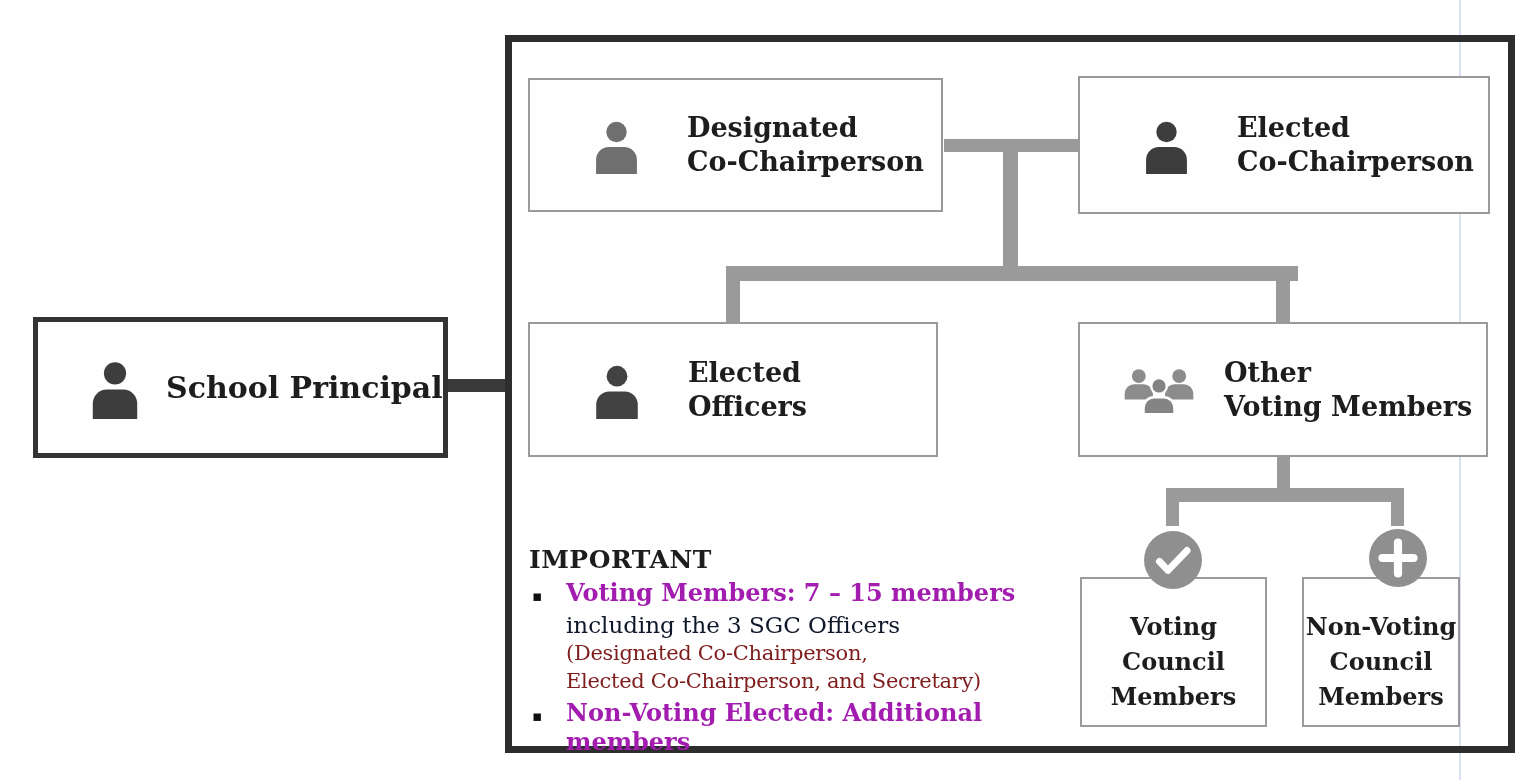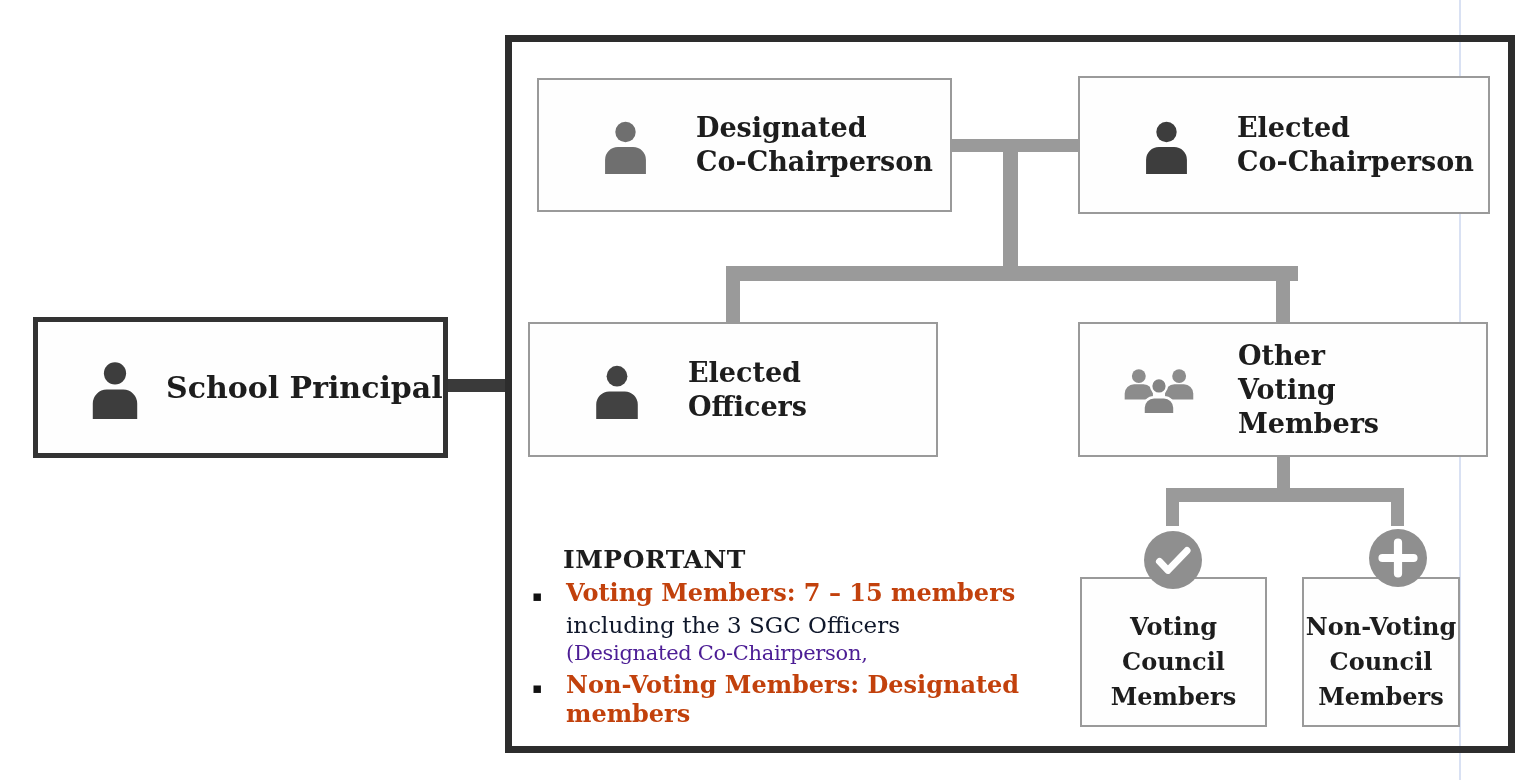--- a/index.html
+++ b/index.html
@@ -29,26 +29,26 @@
   }
   .leaf .label{font-weight:bold;font-size:24px;line-height:35px;color:#1d1d1d;}
   
   .conn{position:absolute;background:#9a9a9a;}
   .conn-dark{position:absolute;background:#3a3a3a;}
   
   .icon{display:block;}
   .badge{position:absolute;z-index:5;}
   
   .note{position:absolute;left:529px;top:545px;width:510px;}
-  .note-heading{font-weight:bold;font-size:25px;line-height:30px;color:#1d1d1d;letter-spacing:.5px;margin-left:34px;}
+  .note-heading{font-weight:bold;font-size:25px;line-height:30px;color:#1d1d1d;letter-spacing:.5px;}
   .bullet-row{display:flex;align-items:baseline;margin-top:3px;}
   .bullet-glyph{width:37px;font-size:15px;line-height:29px;color:#111;flex:none;padding-left:3px;box-sizing:border-box;}
-  .bullet-title{font-weight:bold;font-size:24px;line-height:29px;color:#c2410c;}
+  .bullet-title{font-weight:bold;font-size:24px;line-height:29px;color:#a21caf;}
   .sub-line{margin-left:37px;font-size:23px;line-height:28px;color:#0f172a;}
-  .sub-line.condensed{font-size:21px;letter-spacing:-0.3px;color:#4c1d95;}
+  .sub-line.condensed{font-size:21px;letter-spacing:-0.3px;color:#7f1d1d;}
   
   .scan-line{position:absolute;top:0;height:780px;width:2px;background:rgba(160,180,225,.40);}
 </style>
 </head>
 <body>
 
 <div class="stage">
 
   <div class="scan-line" style="left:1459px;"></div>
 
@@ -67,21 +67,21 @@
   <div class="conn" style="left:944px;top:139px;width:135px;height:13px;"></div>
   <div class="conn" style="left:1003px;top:139px;width:15px;height:141px;"></div>
   <div class="conn" style="left:726px;top:266px;width:572px;height:15px;"></div>
   <div class="conn" style="left:726px;top:266px;width:14px;height:56px;"></div>
   <div class="conn" style="left:1276px;top:266px;width:14px;height:56px;"></div>
   <div class="conn" style="left:1277px;top:457px;width:13px;height:34px;"></div>
   <div class="conn" style="left:1166px;top:488px;width:238px;height:14px;"></div>
   <div class="conn" style="left:1166px;top:488px;width:13px;height:38px;"></div>
   <div class="conn" style="left:1391px;top:488px;width:13px;height:38px;"></div>
 
-  <div class="node" style="left:528px;top:78px;width:415px;height:134px;margin-left:9px;">
+  <div class="node" style="left:528px;top:78px;width:415px;height:134px;">
     <svg class="icon" width="57" height="57" viewBox="0 0 24 24" fill="#6f6f6f">
       <circle cx="12" cy="6.3" r="4.3"></circle>
       <path d="M3.4 24 v-6 a5.4 5.4 0 0 1 5.4-5.4 h6.4 a5.4 5.4 0 0 1 5.4 5.4 V24 z"></path>
     </svg>
     <span class="label">
       <span>Designated</span><br>
       <span>Co-Chairperson</span>
     </span>
   </div>
 
@@ -100,21 +100,21 @@
     <svg class="icon" width="58" height="58" viewBox="0 0 24 24" fill="#424242">
       <circle cx="12" cy="6.3" r="4.3"></circle>
       <path d="M3.4 24 v-6 a5.4 5.4 0 0 1 5.4-5.4 h6.4 a5.4 5.4 0 0 1 5.4 5.4 V24 z"></path>
     </svg>
     <span class="label">
       <span>Elected</span><br>
       <span>Officers</span>
     </span>
   </div>
 
-  <div class="node" style="left:1078px;top:322px;width:410px;height:135px;padding-left:42px;gap:42px;">
+  <div class="node" style="left:1078px;top:322px;width:410px;height:135px;padding-left:42px;gap:28px;">
     <svg class="icon" width="74" height="56" viewBox="0 0 33 24" fill="#8c8c8c">
       <circle cx="7.5" cy="5.8" r="3.1"></circle>
       <path d="M1.2 16.2 v-2.6 a4.2 4.2 0 0 1 4.2-4.2 h4.2 a4.2 4.2 0 0 1 4.2 4.2 v2.6 z"></path>
       <circle cx="25.5" cy="5.8" r="3.1"></circle>
       <path d="M19.2 16.2 v-2.6 a4.2 4.2 0 0 1 4.2-4.2 h4.2 a4.2 4.2 0 0 1 4.2 4.2 v2.6 z"></path>
       <circle cx="16.5" cy="10.2" r="3.5" fill="#848484" stroke="#ffffff" stroke-width="1.1"></circle>
       <path d="M9.6 22.8 v-2.9 a4.7 4.7 0 0 1 4.7-4.7 h4.4 a4.7 4.7 0 0 1 4.7 4.7 v2.9 z" fill="#848484" stroke="#ffffff" stroke-width="1.1"></path>
     </svg>
     <span class="label">
       <span>Other</span><br>
@@ -148,19 +148,20 @@
   </div>
 
   <div class="note">
     <div class="note-heading">IMPORTANT</div>
     <div class="bullet-row">
       <span class="bullet-glyph">▪</span>
       <span class="bullet-title">Voting Members: 7 – 15 members</span>
     </div>
     <div class="sub-line">including the 3 SGC Officers</div>
     <div class="sub-line condensed">(Designated Co-Chairperson,</div>
+    <div class="sub-line condensed">Elected Co-Chairperson, and Secretary)</div>
     <div class="bullet-row">
       <span class="bullet-glyph">▪</span>
-      <span class="bullet-title">Non-Voting Members: Designated members</span>
+      <span class="bullet-title">Non-Voting Elected: Additional members</span>
     </div>
   </div>
 
 </div>
 
 </body></html>

